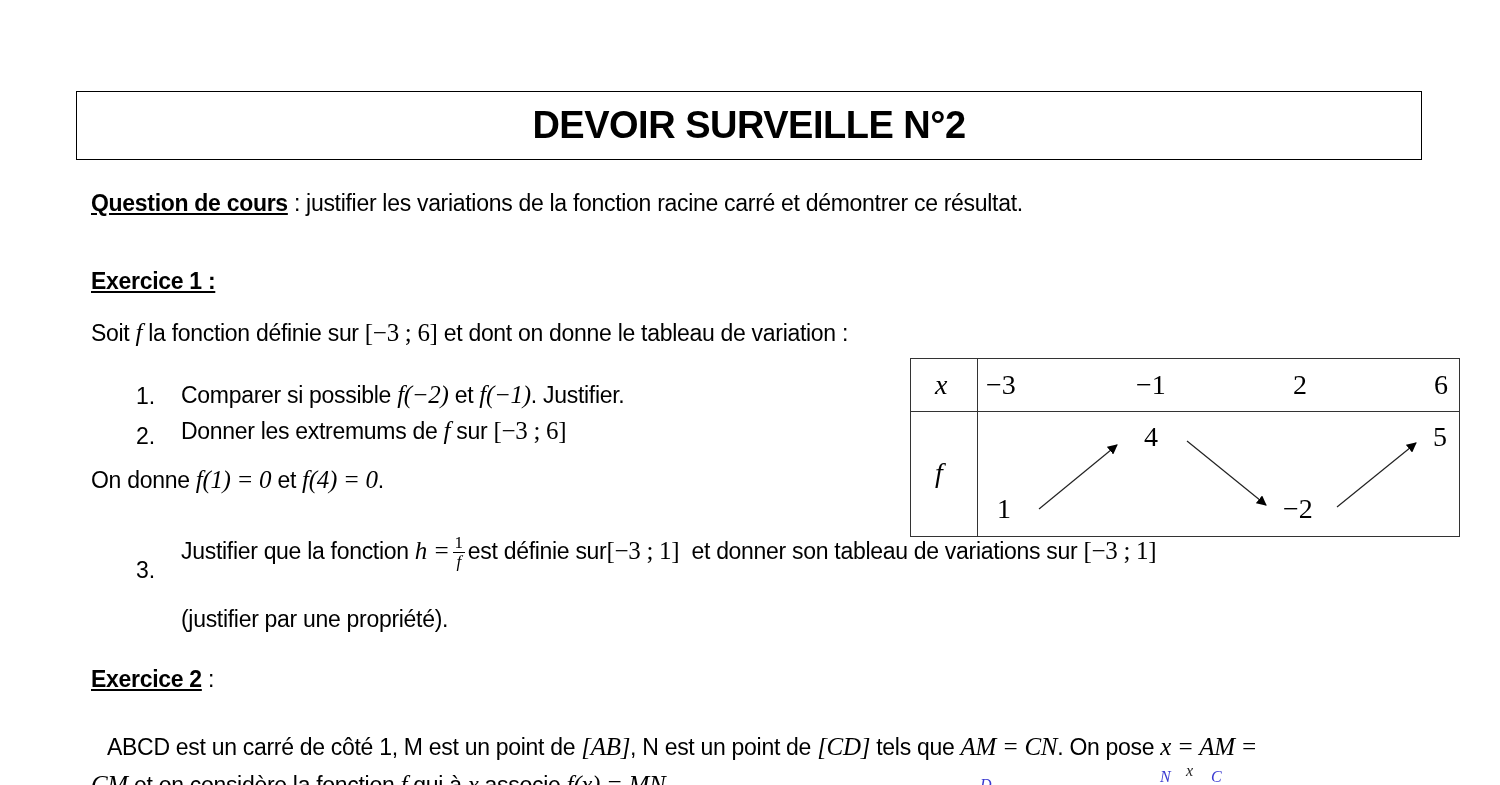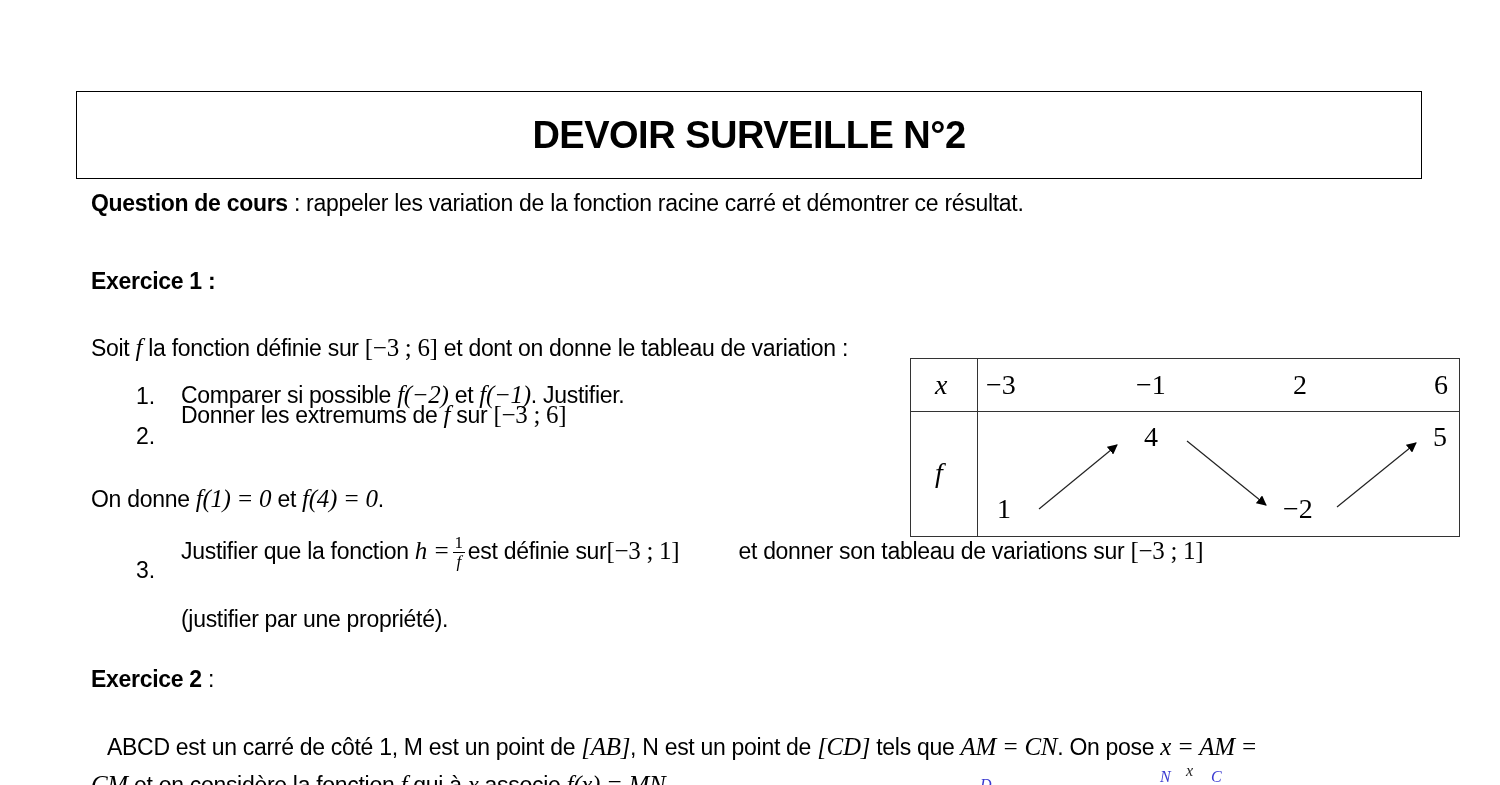--- a/index.html
+++ b/index.html
@@ -1,20 +1,20 @@
 <!DOCTYPE html>
 <html><head>
   <meta charset="utf-8">
   <style>
     html, body { margin: 0; padding: 0; background: #ffffff; }
     body { width: 1500px; height: 785px; overflow: hidden; position: relative; color: #000; font-family: "Liberation Sans", sans-serif; }
-    .title-box { position: absolute; left: 76px; top: 91px; width: 1346px; height: 88px; border: 1.5px solid #000; box-sizing: border-box; display: flex; align-items: center; justify-content: center; }
+    .title-box { position: absolute; left: 76px; top: 91px; width: 1346px; height: 69px; border: 1.5px solid #000; box-sizing: border-box; display: flex; align-items: center; justify-content: center; }
     .title-box h1 { margin: 0; font-size: 38px; font-weight: bold; letter-spacing: -0.5px; font-family: "Liberation Sans", sans-serif; }
     .line { position: absolute; left: 91px; font-size: 23px; white-space: nowrap; letter-spacing: -0.3px; }
-    .u { font-weight: bold; }
+    .u { text-decoration: underline; font-weight: bold; }
     .m { font-family: "Liberation Serif", serif; font-size: 25px; }
     .mi { font-family: "Liberation Serif", serif; font-style: italic; font-size: 25px; }
     .num { position: absolute; left: 136px; font-size: 23px; }
     .item { position: absolute; left: 181px; font-size: 23px; white-space: nowrap; letter-spacing: -0.3px; }
     .frac { display: inline-flex; flex-direction: column; align-items: center; vertical-align: middle; font-family: "Liberation Serif", serif; font-size: 17px; line-height: 18px; margin: 0 3px; }
     .frac .top { border-bottom: 1px solid #000; padding: 0 2px; }
     .frac .bot { font-style: italic; }
     
     .vt { position: absolute; left: 910px; top: 358px; width: 550px; height: 179px; border: 1.5px solid #333; box-sizing: border-box; font-family: "Liberation Serif", serif; font-size: 28px; }
     .vt .hline { position: absolute; left: 0; right: 0; top: 52px; border-top: 1.5px solid #333; }
@@ -24,51 +24,51 @@
     .fig-label { position: absolute; font-family: "Liberation Serif", serif; font-style: italic; font-size: 16px; color: #3a3ad0; }
   </style>
 </head>
 <body>
 
 <div class="title-box">
   <h1>DEVOIR SURVEILLE N°2</h1>
 </div>
 
 <div class="line" style="top:190px;">
-  <span class="u">Question de cours</span><span> : rappeler les variation de la fonction racine carré et démontrer ce résultat.</span>
+  <span class="u">Question de cours</span><span> : justifier les variations de la fonction racine carré et démontrer ce résultat.</span>
 </div>
 
 <div class="line" style="top:268px;">
   <span class="u">Exercice 1 :</span>
 </div>
 
-<div class="line" style="top:334px;">
+<div class="line" style="top:319px;">
   <span>Soit </span><span class="mi">f</span><span> la fonction définie sur </span><span class="m">[−3 ; 6]</span><span> et dont on donne le tableau de variation :</span>
 </div>
 
 <span class="num" style="top:383px;">1.</span>
 <div class="item" style="top:381px;">
   <span>Comparer si possible </span><span class="mi">f(−2)</span><span> et </span><span class="mi">f(−1)</span><span>. Justifier.</span>
 </div>
 
 <span class="num" style="top:423px;">2.</span>
-<div class="item" style="top:401px;">
+<div class="item" style="top:417px;">
   <span>Donner les extremums de </span><span class="mi">f</span><span> sur </span><span class="m">[−3 ; 6]</span>
 </div>
 
-<div class="line" style="top:485px;">
+<div class="line" style="top:466px;">
   <span>On donne </span><span class="mi">f(1) = 0</span><span> et </span><span class="mi">f(4) = 0</span><span>.</span>
 </div>
 
 <span class="num" style="top:557px;">3.</span>
 <div class="item" style="top:534px;">
   <span>Justifier que la fonction </span><span class="mi">h =</span><span class="frac">
       <span class="top">1</span>
       <span class="bot">f</span>
-    </span><span>est définie sur</span><span class="m">[−3 ; 1]</span><span style="white-space:pre;padding-left:47px;">  et donner son tableau de variations sur </span><span class="m">[−3 ; 1]</span>
+    </span><span>est définie sur</span><span class="m">[−3 ; 1]</span><span style="white-space:pre;">  et donner son tableau de variations sur </span><span class="m">[−3 ; 1]</span>
 </div>
 <div class="item" style="top:606px;text-align:right;">(justifier par une propriété).</div>
 
 <div class="vt">
   <div class="hline"></div>
   <div class="vline"></div>
   <span class="cell" style="left:24px;top:10px;font-style:italic;">x</span>
   <span class="cell" style="left:24px;top:98px;font-style:italic;">f</span>
   <span class="cell" style="left:75px;top:10px;">−3</span>
   <span class="cell" style="left:225px;top:10px;">−1</span>

